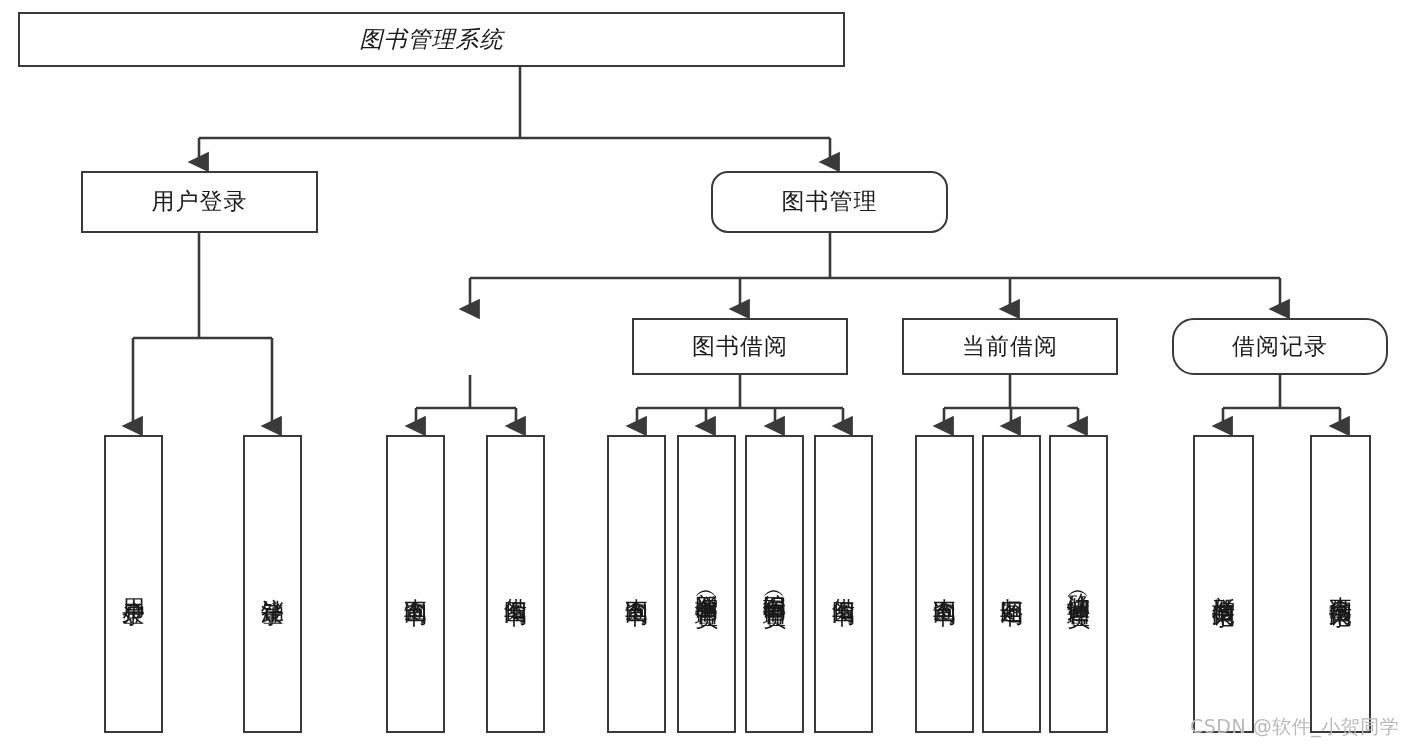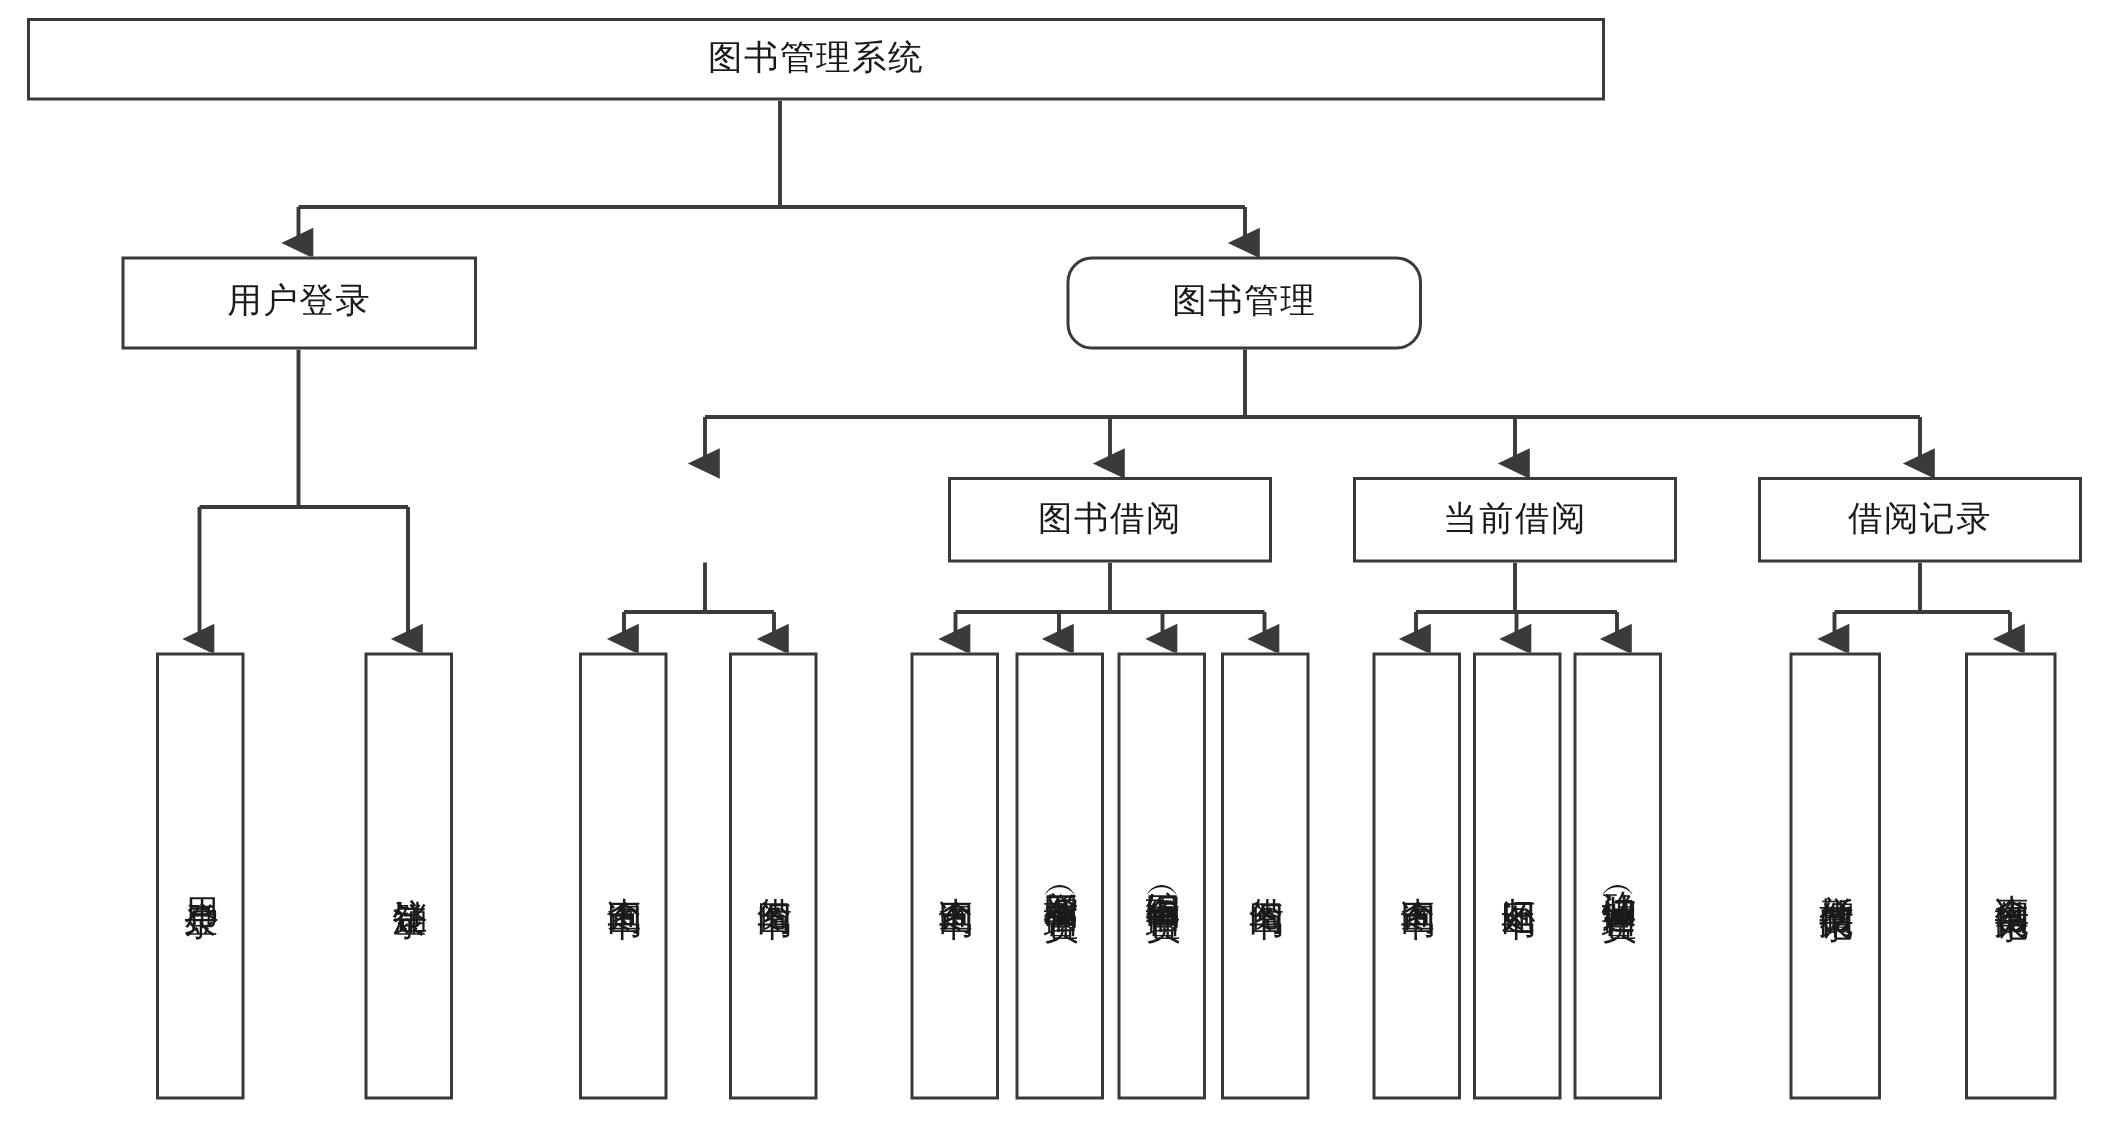--- a/index.html
+++ b/index.html
@@ -118,28 +118,28 @@
       <path d="M1011,408 L1011,426" marker-end="url(#arrow)"></path>
       <path d="M1078,408 L1078,426" marker-end="url(#arrow)"></path>
 
       <path d="M1280,375 L1280,408"></path>
       <path d="M1223,408 L1340,408"></path>
       <path d="M1223,408 L1223,426" marker-end="url(#arrow)"></path>
       <path d="M1340,408 L1340,426" marker-end="url(#arrow)"></path>
     </g>
   </svg>
 
-  <div class="node horiz" id="node-root" style="left: 18px; top: 12px; width: 1052px; height: 55px;">图书管理系统</div>
+  <div class="node horiz" id="node-root" style="left: 18px; top: 12px; width: 827px; height: 55px; font-style: italic;">图书管理系统</div>
 
   <div class="node horiz" id="node-l2-0" style="left: 81px; top: 171px; width: 237px; height: 62px;">用户登录</div>
   <div class="node horiz" id="node-l2-1" style="left: 711px; top: 171px; width: 237px; height: 62px; border-radius: 17px;">图书管理</div>
 
   <div class="node horiz" id="node-l3-2" style="left: 902px; top: 318px; width: 216px; height: 57px;">当前借阅</div>
   <div class="node horiz" id="node-l3-1" style="left: 632px; top: 318px; width: 216px; height: 57px;">图书借阅</div>
-  <div class="node horiz" id="node-l3-3" style="left: 1172px; top: 318px; width: 216px; height: 57px;">借阅记录</div>
+  <div class="node horiz" id="node-l3-3" style="left: 1172px; top: 318px; width: 216px; height: 57px; border-radius: 22px;">借阅记录</div>
 
   <div class="node vert" id="leaf-0" style="left: 104px; top: 435px; width: 59px; height: 298px;">
       <span class="vtext">用户登录</span>
     </div>
   <div class="node vert" id="leaf-1" style="left: 243px; top: 435px; width: 59px; height: 298px;">
       <span class="vtext">注销登录</span>
     </div>
   <div class="node vert" id="leaf-2" style="left: 386px; top: 435px; width: 59px; height: 298px;">
       <span class="vtext">查询图书</span>
     </div>
@@ -167,14 +167,15 @@
   <div class="node vert" id="leaf-10" style="left: 1049px; top: 435px; width: 59px; height: 298px;">
       <span class="vtext">确认归还（管理员）</span>
     </div>
   <div class="node vert" id="leaf-11" style="left: 1193px; top: 435px; width: 61px; height: 298px;">
       <span class="vtext">新增借阅记录</span>
     </div>
   <div class="node vert" id="leaf-12" style="left: 1310px; top: 435px; width: 61px; height: 298px;">
       <span class="vtext">查询借阅记录</span>
     </div>
 
+  <div class="watermark" id="watermark" style="left: 1190px; top: 714px; color: rgb(185, 185, 185);">CSDN @软件_小贺同学</div>
 
 </div>
 
 </body></html>

